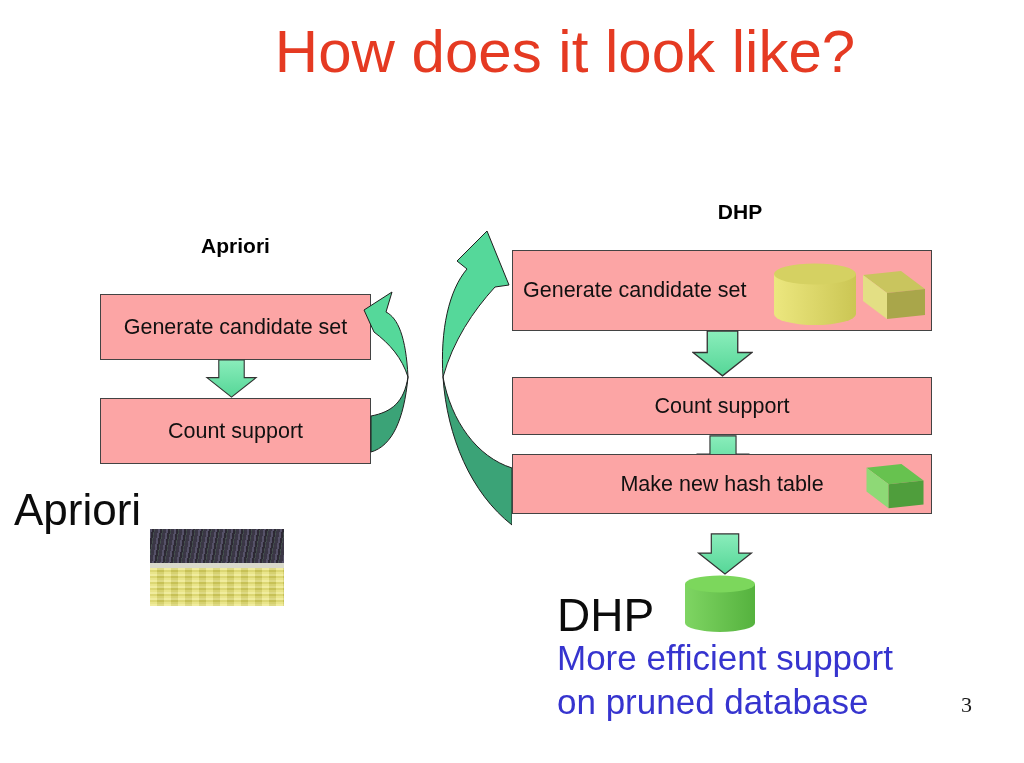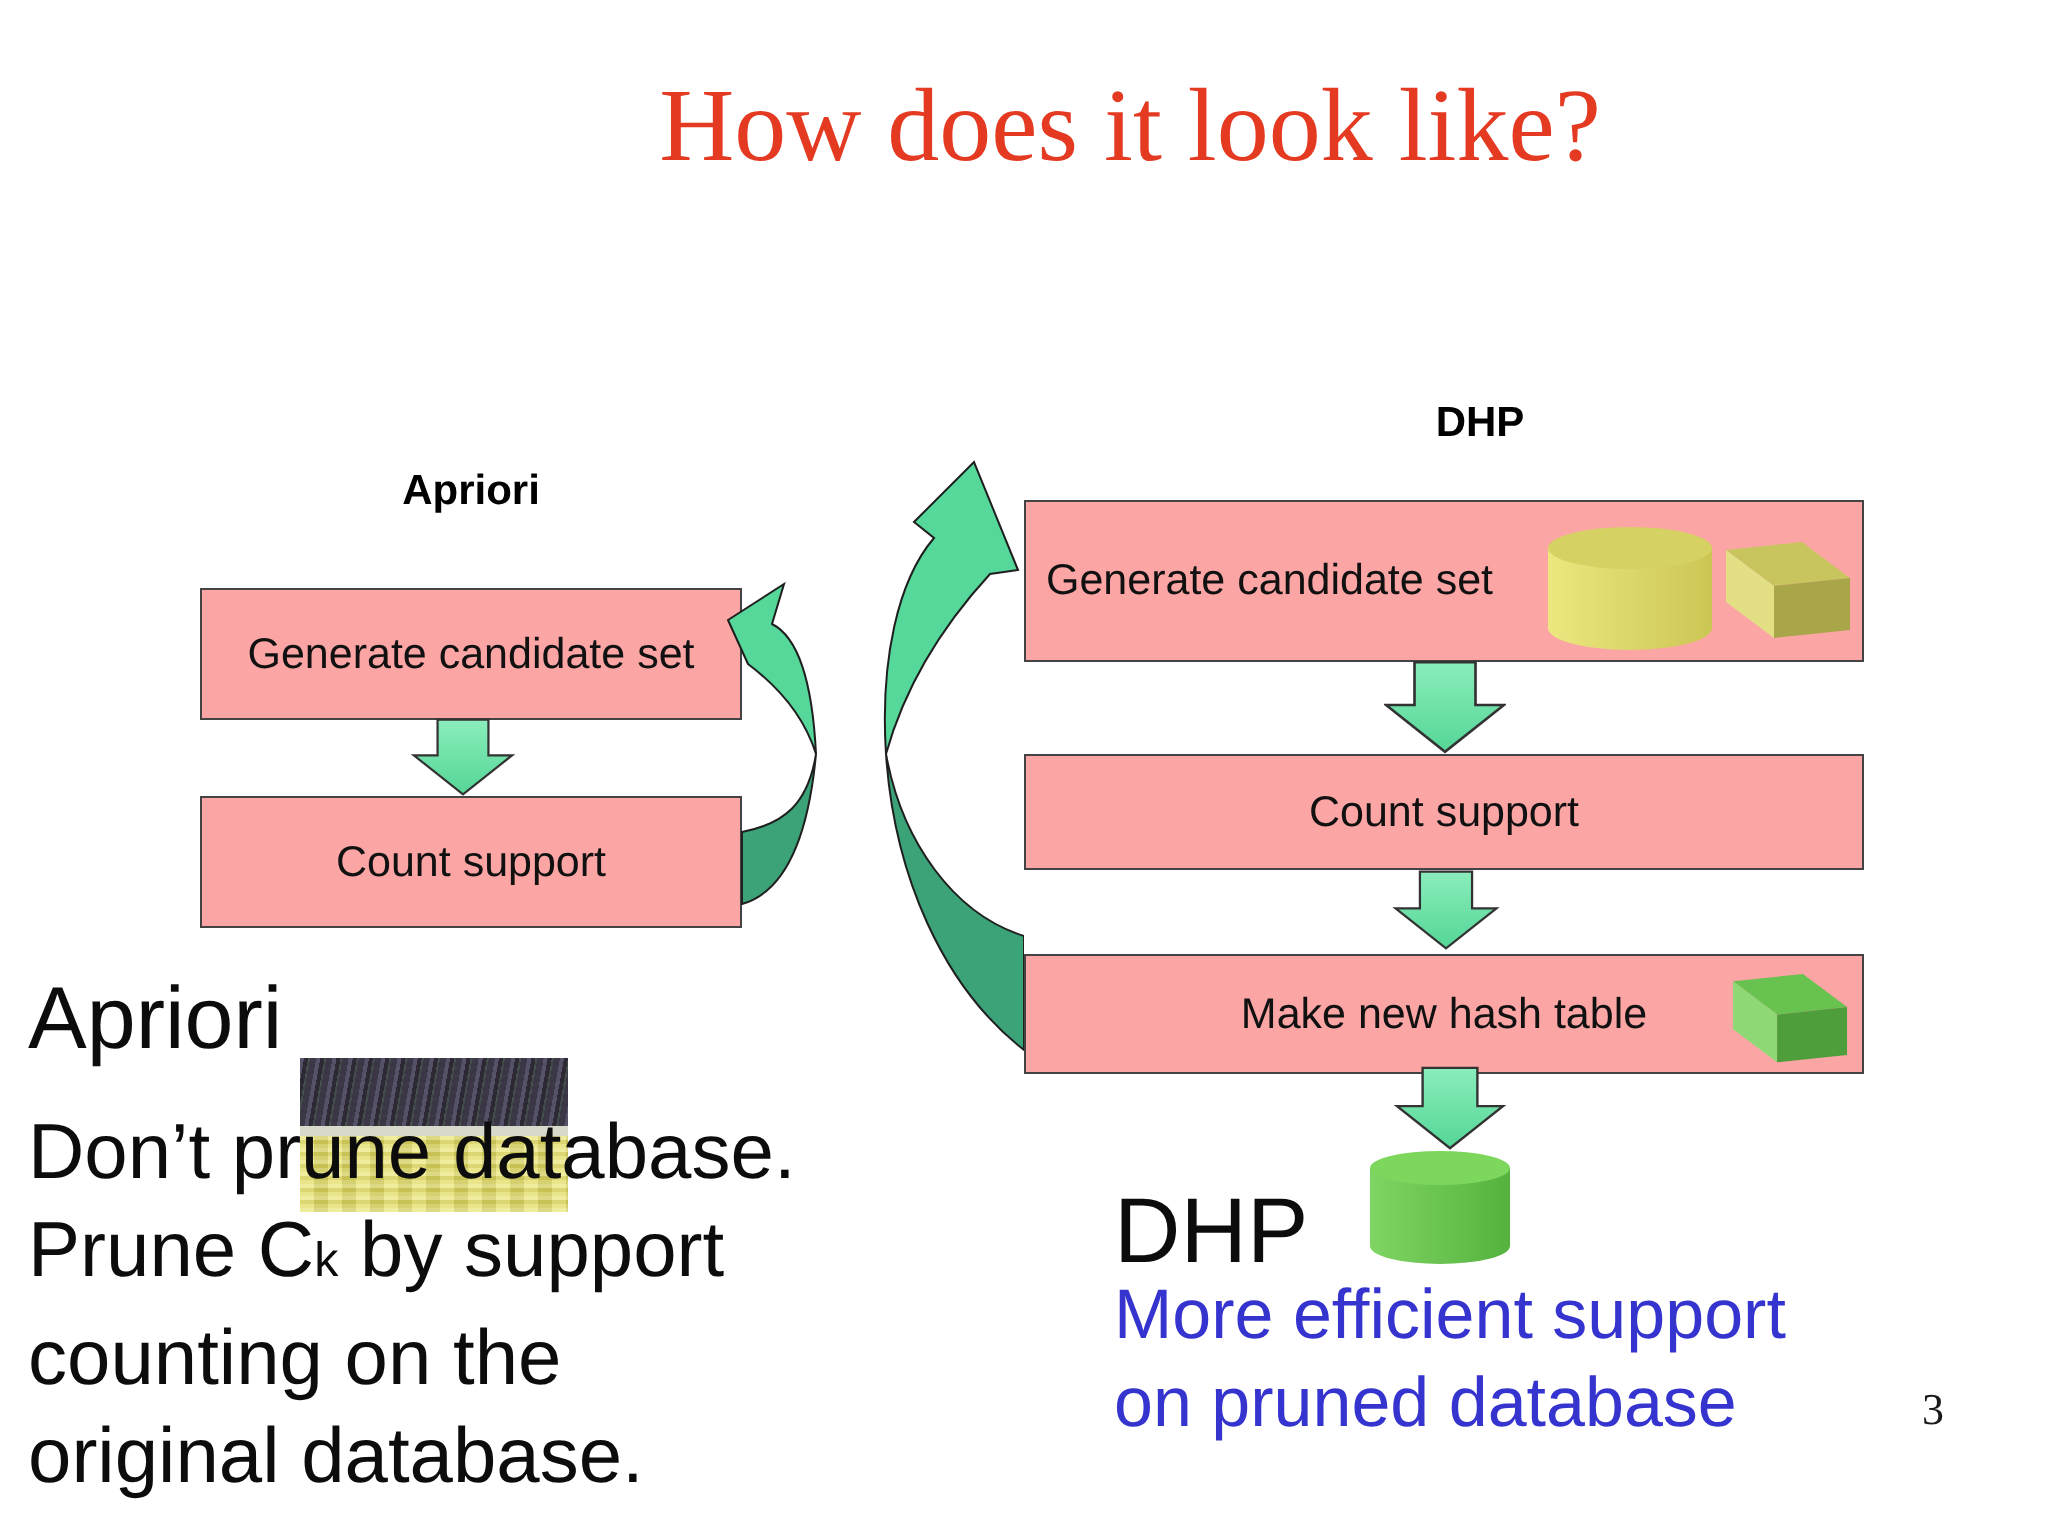--- a/index.html
+++ b/index.html
@@ -4,22 +4,22 @@
 <style>
   html,body { margin:0; padding:0; background:#ffffff; }
   .slide {
     position:relative; width:1024px; height:763px; overflow:hidden;
     background:#ffffff; font-family:"Liberation Sans", sans-serif; color:#141414;
   }
   .abs { position:absolute; }
 
   
   .title {
-    left:160px; top:28px; width:810px; text-align:center;
-    font-family:Liberation Serif, serif; font-size:52px; line-height:72px;
+    left:160px; top:16px; width:810px; text-align:center;
+    font-family:Liberation Sans, sans-serif; font-size:60px; line-height:72px;
     color:#e53a22; white-space:nowrap;
   }
 
   
   .flowbox {
     background:#fca5a5; border:1.5px solid #434343; box-sizing:border-box;
     display:flex; align-items:center; justify-content:center;
     font-size:21.5px; color:#111;
   }
   .flowbox.left-text { justify-content:flex-start; padding-left:10px; }
@@ -118,21 +118,21 @@
   </svg>
 
   <div class="abs flowbox" style="left:512px; top:377px; width:420px; height:58px;">
     <span>Count support</span>
   </div>
 
   <svg class="abs" style="left:695px; top:435px;" width="56" height="40" viewBox="0 0 60 46">
     <polygon points="15,1 45,1 45,22 59,22 30,45 1,22 15,22" fill="url(#arrowGrad)" stroke="#333" stroke-width="1.3"></polygon>
   </svg>
 
-  <div class="abs flowbox" style="left:512px; top:477px; width:420px; height:60px;">
+  <div class="abs flowbox" style="left:512px; top:454px; width:420px; height:60px;">
     <span>Make new hash table</span>
 
     <svg class="abs" style="left:351px; top:9px;" width="62" height="46" viewBox="0 0 62 50">
       <polygon points="0,4 38,0 62,18 24,22" fill="#67c24f"></polygon>
       <polygon points="0,4 24,22 24,48 0,30" fill="#8ed976"></polygon>
       <polygon points="24,22 62,18 62,44 24,48" fill="#4f9e3c"></polygon>
     </svg>
   </div>
 
   <svg class="abs" style="left:696px; top:533px;" width="58" height="42" viewBox="0 0 60 46">
@@ -151,26 +151,20 @@
   </svg>
 
   <div class="abs texture" style="left:150px; top:529px;">
     <div class="tex-top"></div>
     <div class="tex-band"></div>
     <div class="tex-bottom"></div>
   </div>
 
   <div class="abs big-heading z2" style="left:14px; top:487px;">Apriori</div>
 
-  <div class="abs note-black z2" style="left:14px; top:552px;">
-    <div>Don’t prune database.</div>
-    <div><span>Prune C</span><span class="ck-sub">k</span><span> by support</span></div>
-    <div>counting on the</div>
-    <div>original database.</div>
-  </div>
 
   <div class="abs dhp-heading" style="left:557px; top:588px;">DHP</div>
 
   <div class="abs note-blue" style="left:557px; top:636px;">
     <div>More efficient support</div>
     <div>on pruned database</div>
   </div>
 
   <div class="abs page-number" style="left:961px; top:692px;">3</div>
 

